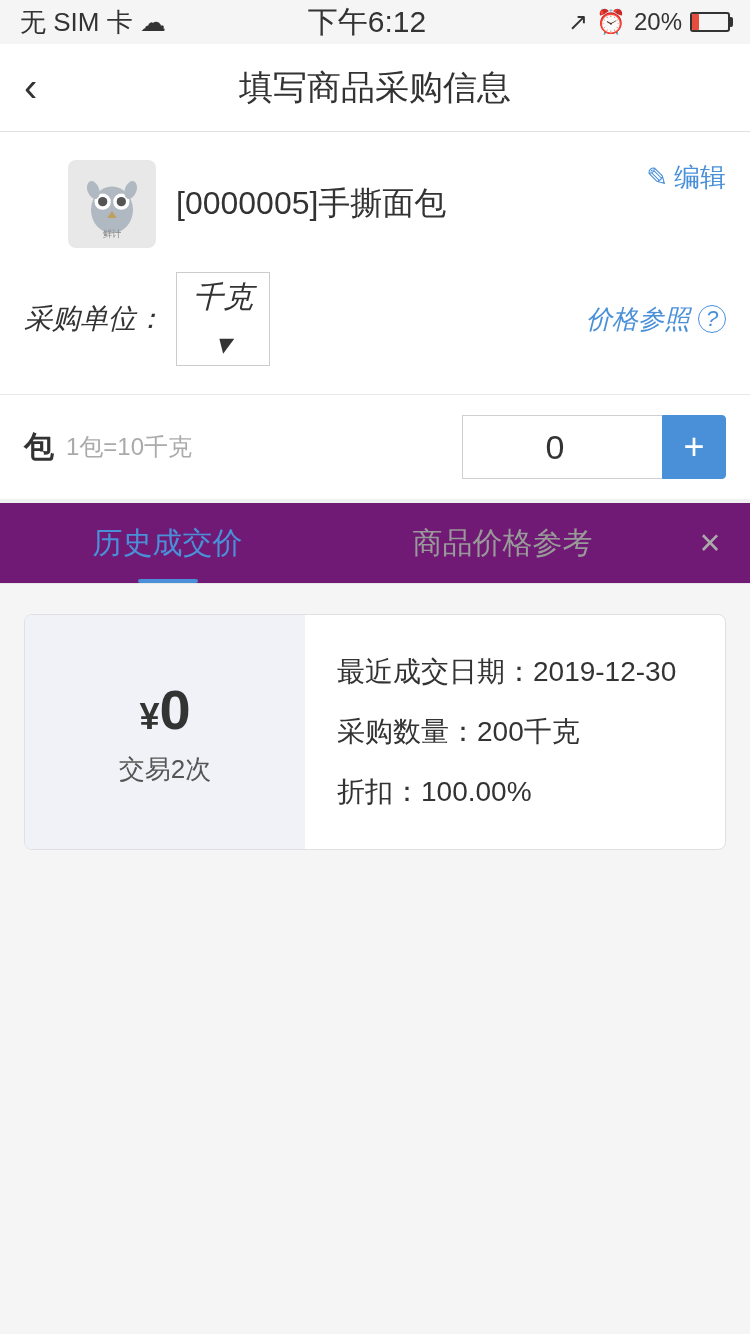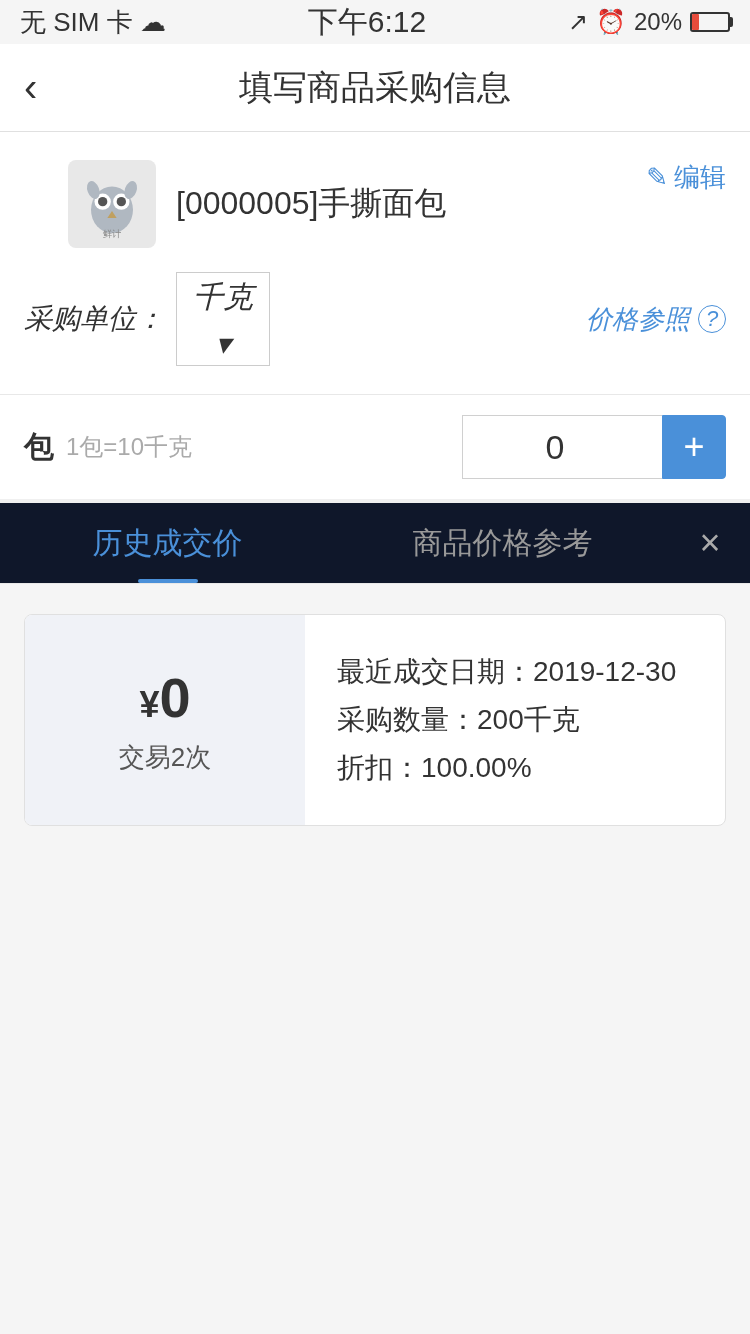--- a/index.html
+++ b/index.html
@@ -223,21 +223,21 @@
       display: flex;
       align-items: center;
       justify-content: center;
       cursor: pointer;
       border-radius: 0 4px 4px 0;
     }
 
     
     .tabs-bar {
       width: 750px;
-      background: #0f172a;
+      background: #701a75;
       display: flex;
       align-items: center;
       border-top: 4px solid #f0f0f0;
       border-bottom: 1px solid #e8e8e8;
       position: relative;
     }
     .tab-item {
       flex: 1;
       height: 80px;
       display: flex;
@@ -309,21 +309,21 @@
       font-size: 26px;
       color: #555;
       margin-top: 10px;
     }
     .history-right {
       flex: 1;
       padding: 36px 32px;
       display: flex;
       flex-direction: column;
       justify-content: center;
-      gap: 6px;
+      gap: 18px;
     }
     .history-detail-row {
       font-size: 28px;
       color: #333;
       line-height: 1.5;
     }
   </style>
 </head>
 <body>
 

